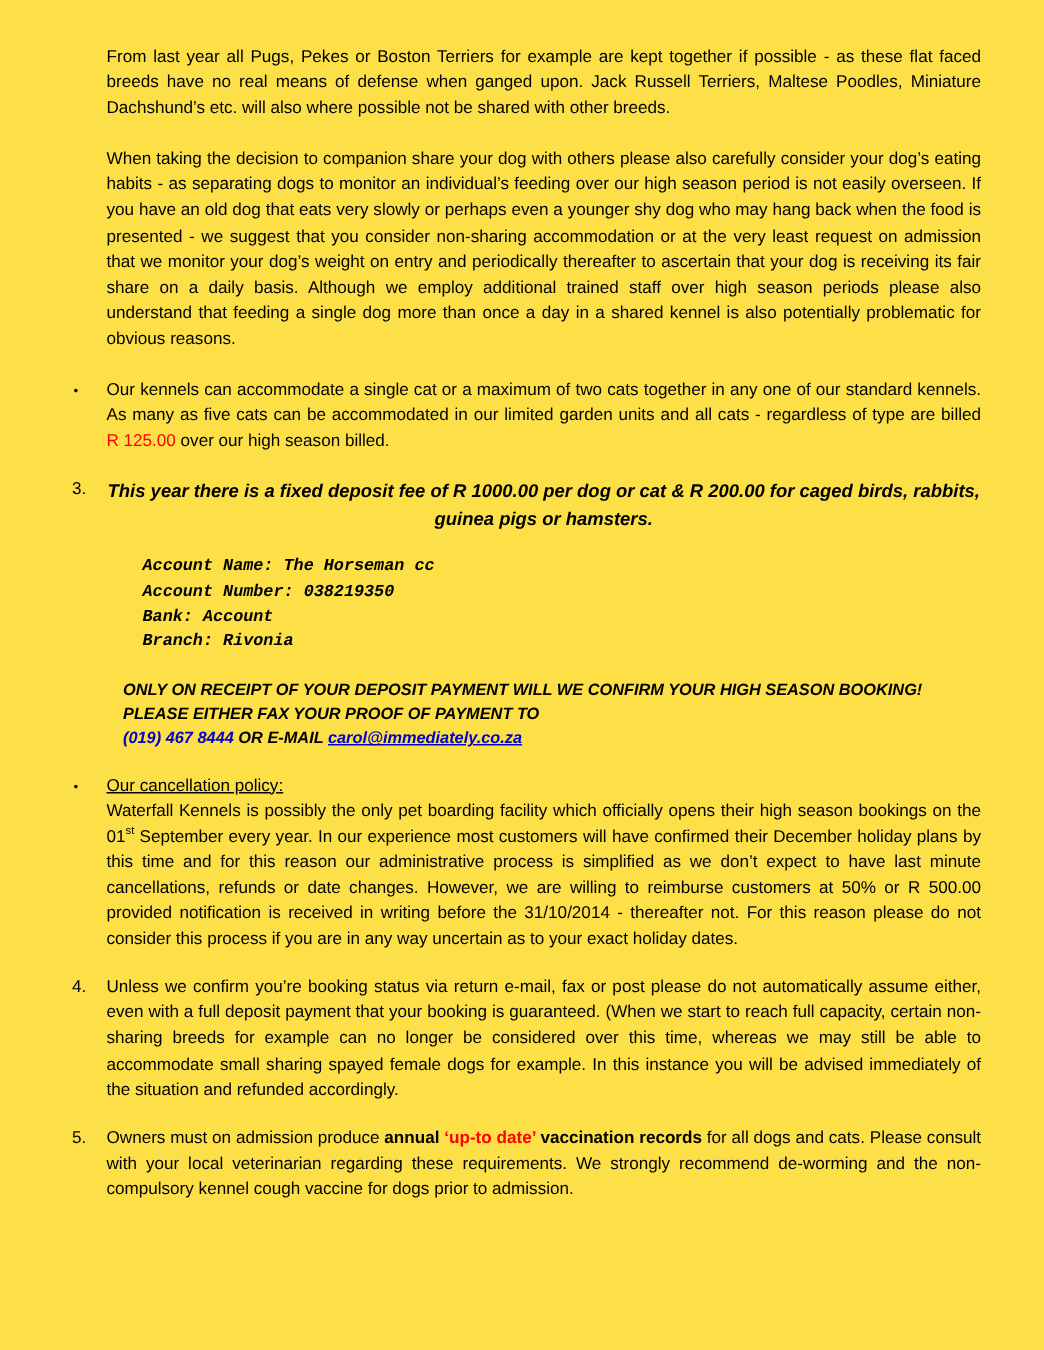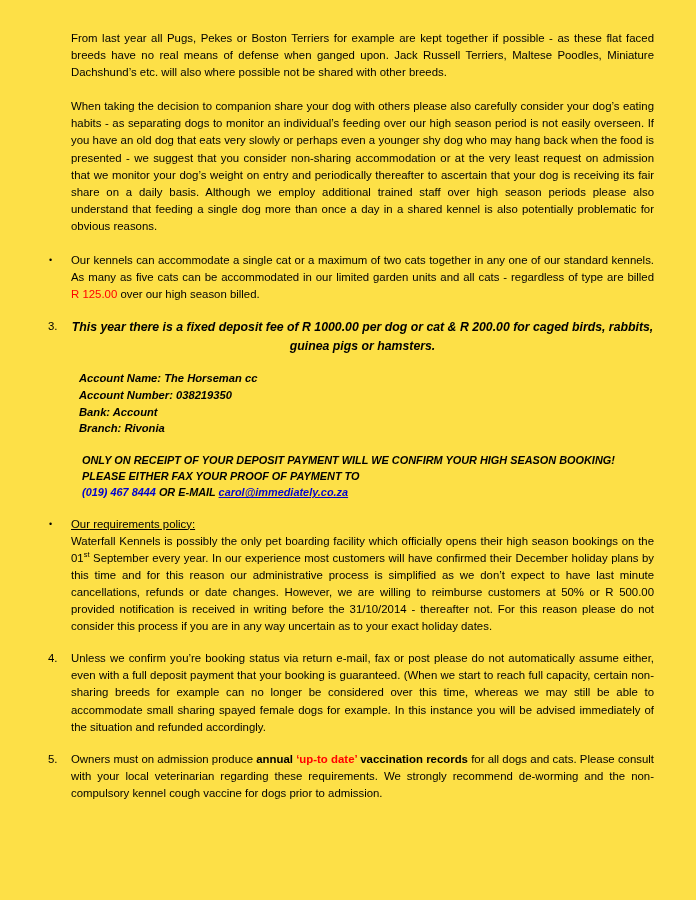--- a/index.html
+++ b/index.html
@@ -81,21 +81,21 @@
   }
 
   .bank-block {
     margin-left: 29px;
     font-weight: bold;
     font-style: italic;
     font-size: 11.2px;
     line-height: 16.6px;
     text-align: left;
   }
-  .bank-block .sub { margin-left: 8px; }
+  .bank-block .sub { margin-left: 24px; font-family: Liberation Mono, monospace; }
 
   .notice-block {
     margin-left: 40px;
     width: 566px;
     font-weight: bold;
     font-style: italic;
     font-size: 10.9px;
     line-height: 16.3px;
     text-align: left;
   }
@@ -155,21 +155,21 @@
 
   <div class="notice-block">
     <div>ONLY ON RECEIPT OF YOUR DEPOSIT PAYMENT WILL WE CONFIRM YOUR HIGH SEASON BOOKING! PLEASE EITHER FAX YOUR PROOF OF PAYMENT TO</div>
     <div><span class="blue">(019) 467 8444</span><span> OR E-MAIL </span><a class="email-link" href="#">carol@immediately.co.za</a></div>
   </div>
 
   <div class="gap-med"></div>
 
   <div class="list-item">
     <span class="marker bullet">•</span>
-    <div class="item-heading">Our requirements policy:</div>
+    <div class="item-heading">Our cancellation policy:</div>
     <div class="item-body"><span>Waterfall Kennels is possibly the only pet boarding facility which officially opens their high season bookings on the 01</span><sup>st</sup><span> September every year. In our experience most customers will have confirmed their December holiday plans by this time and for this reason our administrative process is simplified as we don’t expect to have last minute cancellations, refunds or date changes. However, we are willing to reimburse customers at 50% or R 500.00 provided notification is received in writing before the 31/10/2014 - thereafter not. For this reason please do not consider this process if you are in any way uncertain as to your exact holiday dates.</span></div>
   </div>
 
   <div class="gap-med"></div>
 
   <div class="list-item">
     <span class="marker num">4.</span>
     <div class="item-body">Unless we confirm you’re booking status via return e-mail, fax or post please do not automatically assume either, even with a full deposit payment that your booking is guaranteed.  (When we start to reach full capacity, certain non-sharing breeds for example can no longer be considered over this time, whereas we may still be able to accommodate small sharing spayed female dogs for example. In this instance you will be advised immediately of the situation and refunded accordingly.</div>
   </div>
 

